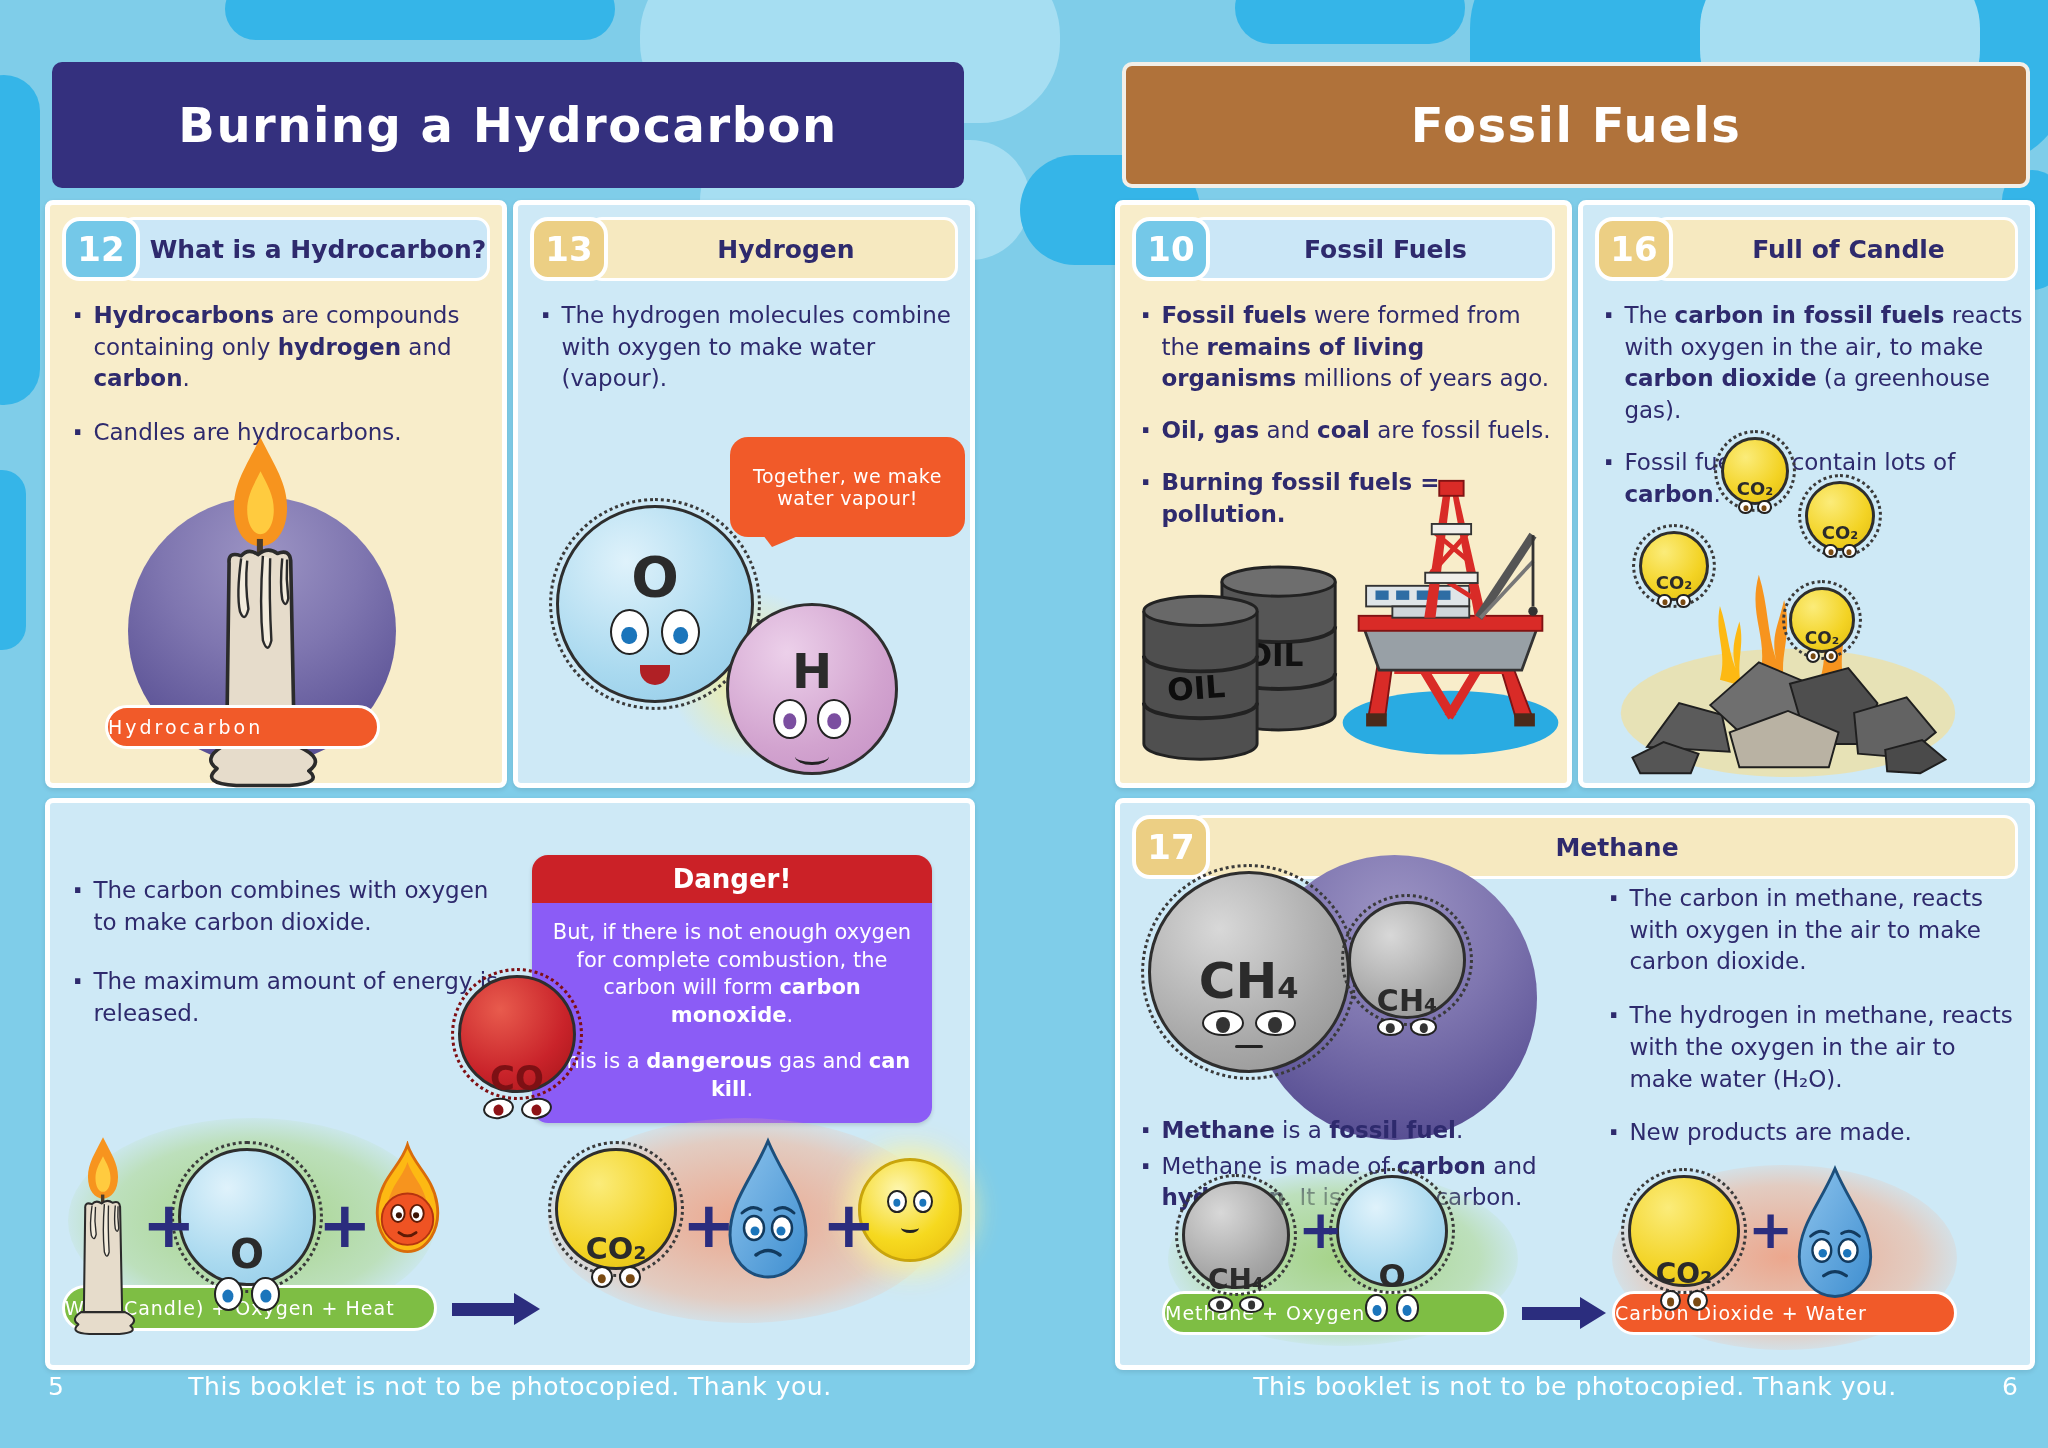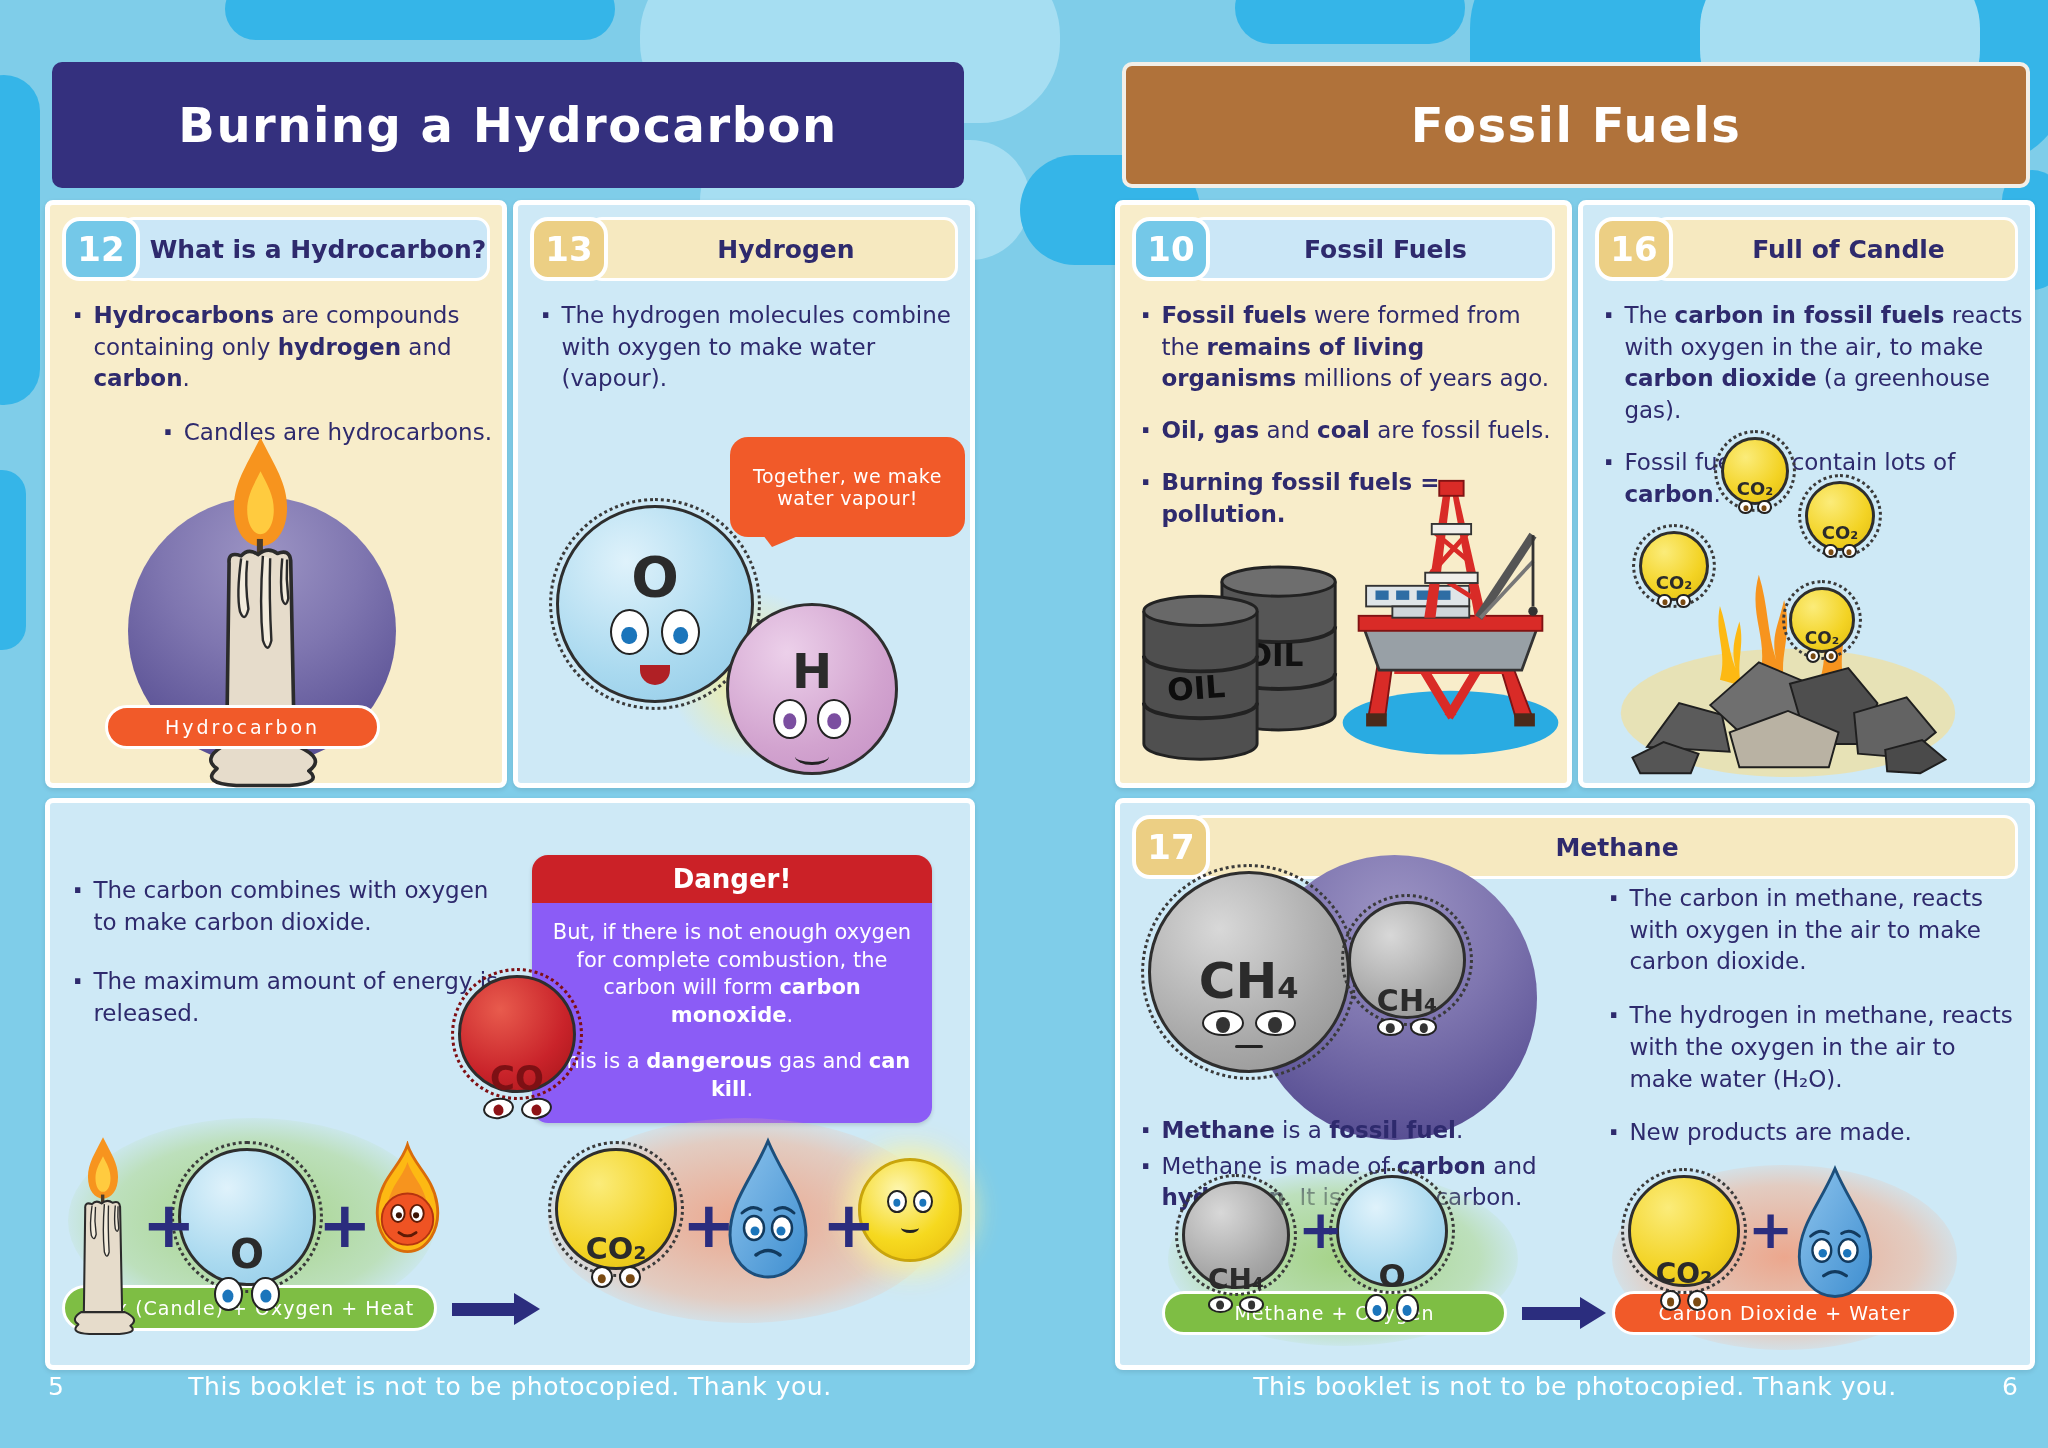--- a/index.html
+++ b/index.html
@@ -27,21 +27,21 @@
     font-size:25px;font-weight:bold;color:#2e2a6d;padding-left:26px;box-sizing:border-box;}
   .ptitle.bluebar{background:#cbe7f7;}
   .ptitle.creambar{background:#f6e9c0;}
 
   .bullets{position:absolute;display:flex;flex-direction:column;}
   .bullet{display:flex;align-items:flex-start;color:#2e2a6d;font-size:23px;line-height:1.38;}
   .bullet::before{content:"·";font-weight:bold;font-size:30px;line-height:1.05;margin-right:10px;color:#2e2a6d;}
   .btext{flex:1;}
   .btext .bold{font-weight:bold;}
 
-  .pill{position:absolute;border-radius:26px;border:3px solid #fff;color:#fff;display:flex;align-items:center;justify-content:center;
+  .pill{position:absolute;border-radius:26px;border:3px solid #fff;color:#fff;display:flex;align-items:center;
     font-size:19px;letter-spacing:1px;box-sizing:border-box;text-align:center;}
   .pill.green{background:#7ebe44;}
   .pill.orange{background:#f15a29;}
 
   .pcircle{position:absolute;border-radius:50%;background:radial-gradient(circle at 50% 22%,#9c94c4 0%,#7f76b0 40%,#4a4189 100%);}
   .gblob{position:absolute;border-radius:50%;background:radial-gradient(ellipse at center,rgba(158,207,116,.85) 0%,rgba(174,216,140,.55) 55%,rgba(174,216,140,0) 75%);}
   .oblob{position:absolute;border-radius:50%;background:radial-gradient(ellipse at center,rgba(239,160,130,.9) 0%,rgba(243,180,150,.55) 55%,rgba(243,180,150,0) 78%);}
   .glow{position:absolute;border-radius:50%;background:radial-gradient(circle,rgba(249,238,140,.95) 0%,rgba(249,238,140,0) 70%);}
 
   .mol{position:absolute;border-radius:50%;border:3px solid #2e2e2e;outline:3px dotted #3a3a3a;outline-offset:4px;
@@ -194,21 +194,21 @@
   </div>
   <div class="bigheader brown" style="left:1122px;top:62px;width:908px;">
     <span>Fossil Fuels</span>
   </div>
 
   <section class="panel cream" style="left:45px;top:200px;width:462px;height:588px;">
     <div class="phead">
       <div class="pnum bluebadge">12</div>
       <div class="ptitle bluebar">What is a Hydrocarbon?</div>
     </div>
-    <div class="bullets" style="left:22px;top:95px;width:420px;gap:22px;align-items:flex-end;">
+    <div class="bullets" style="left:22px;top:95px;width:420px;gap:22px;">
       <div class="bullet">
           <div class="btext"><span class="bold">Hydrocarbons</span><span> are compounds containing only </span><span class="bold">hydrogen</span><span> and </span><span class="bold">carbon</span><span>.</span></div>
         </div>
       <div class="bullet">
           <div class="btext"><span>Candles are hydrocarbons.</span></div>
         </div>
     </div>
     <div class="pcircle" style="left:78px;top:292px;width:268px;height:268px;"></div>
     <svg class="illus" style="left:138px;top:225px;width:145px;height:375px;">
         <use href="#sym-candle"></use>

